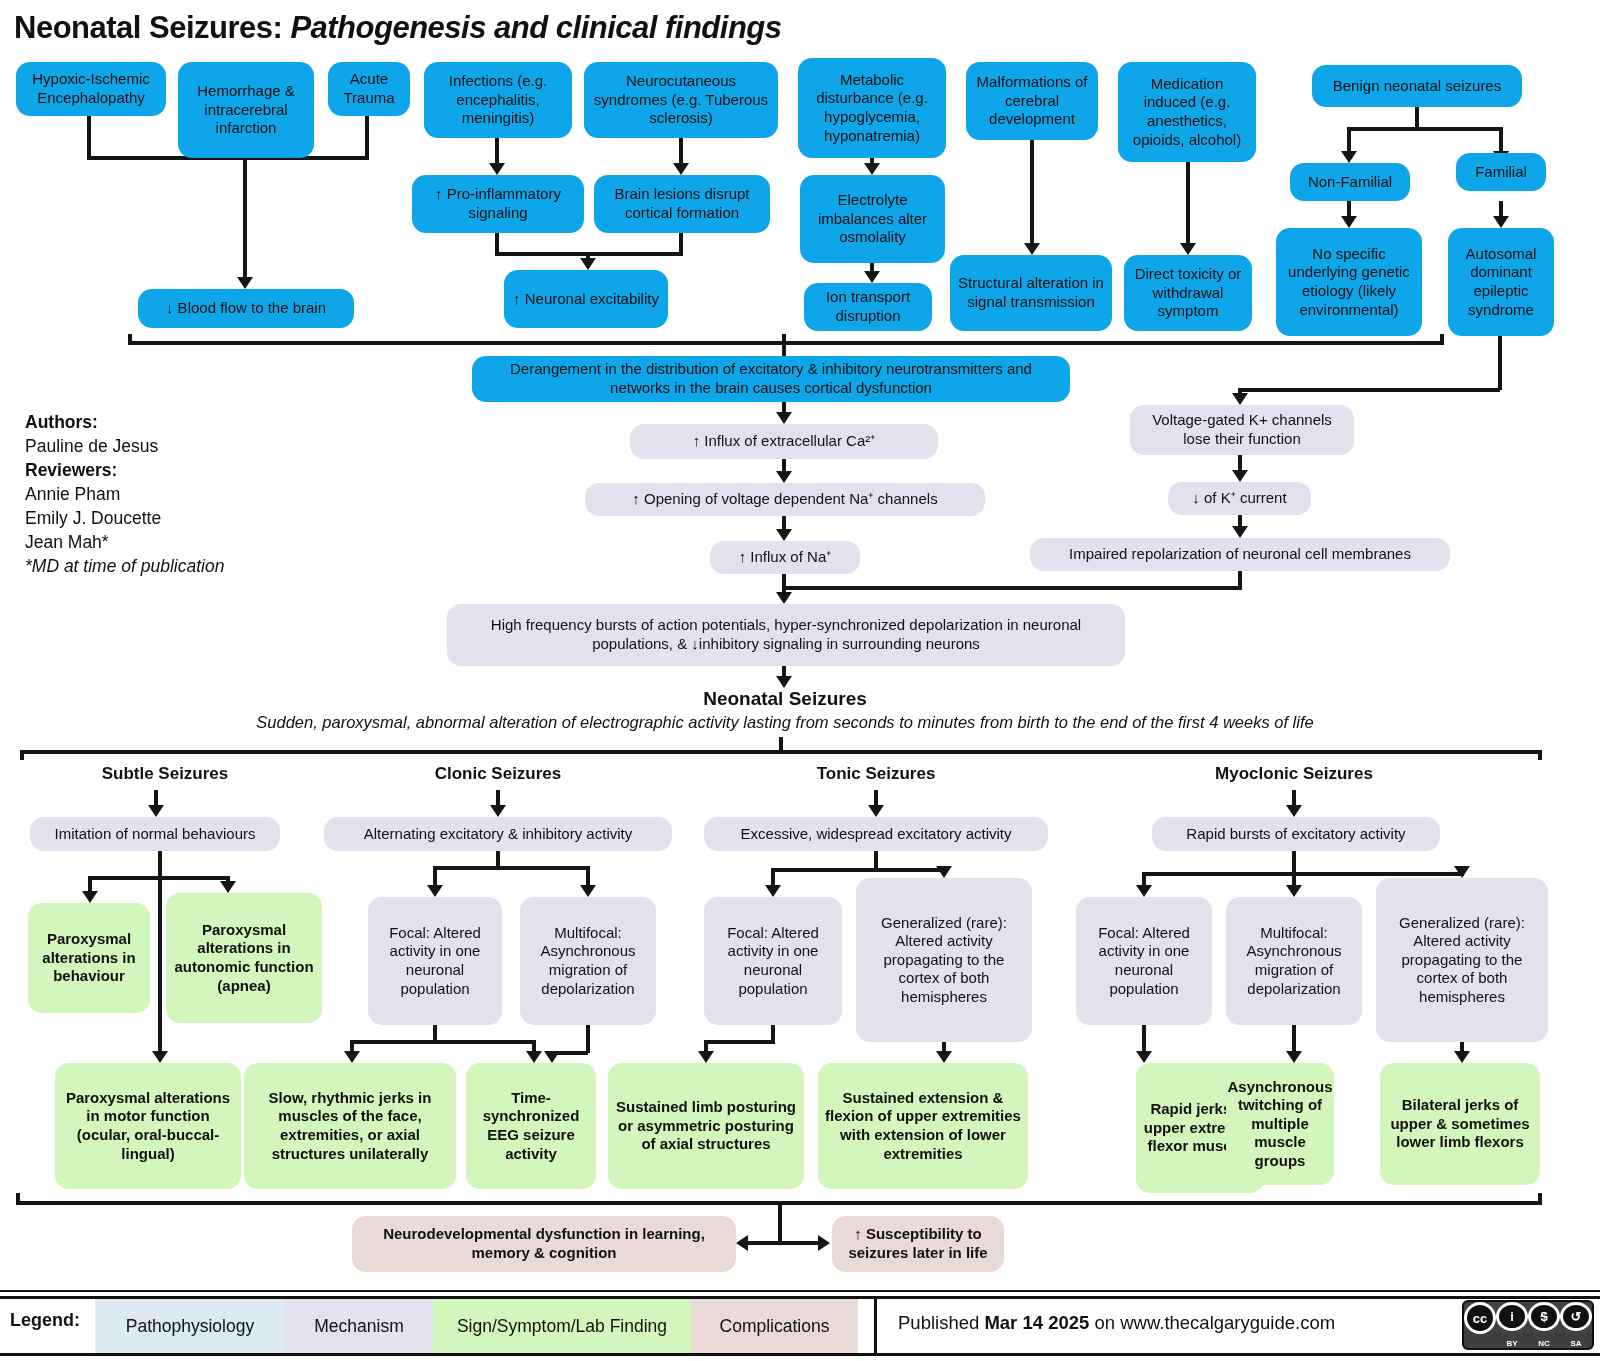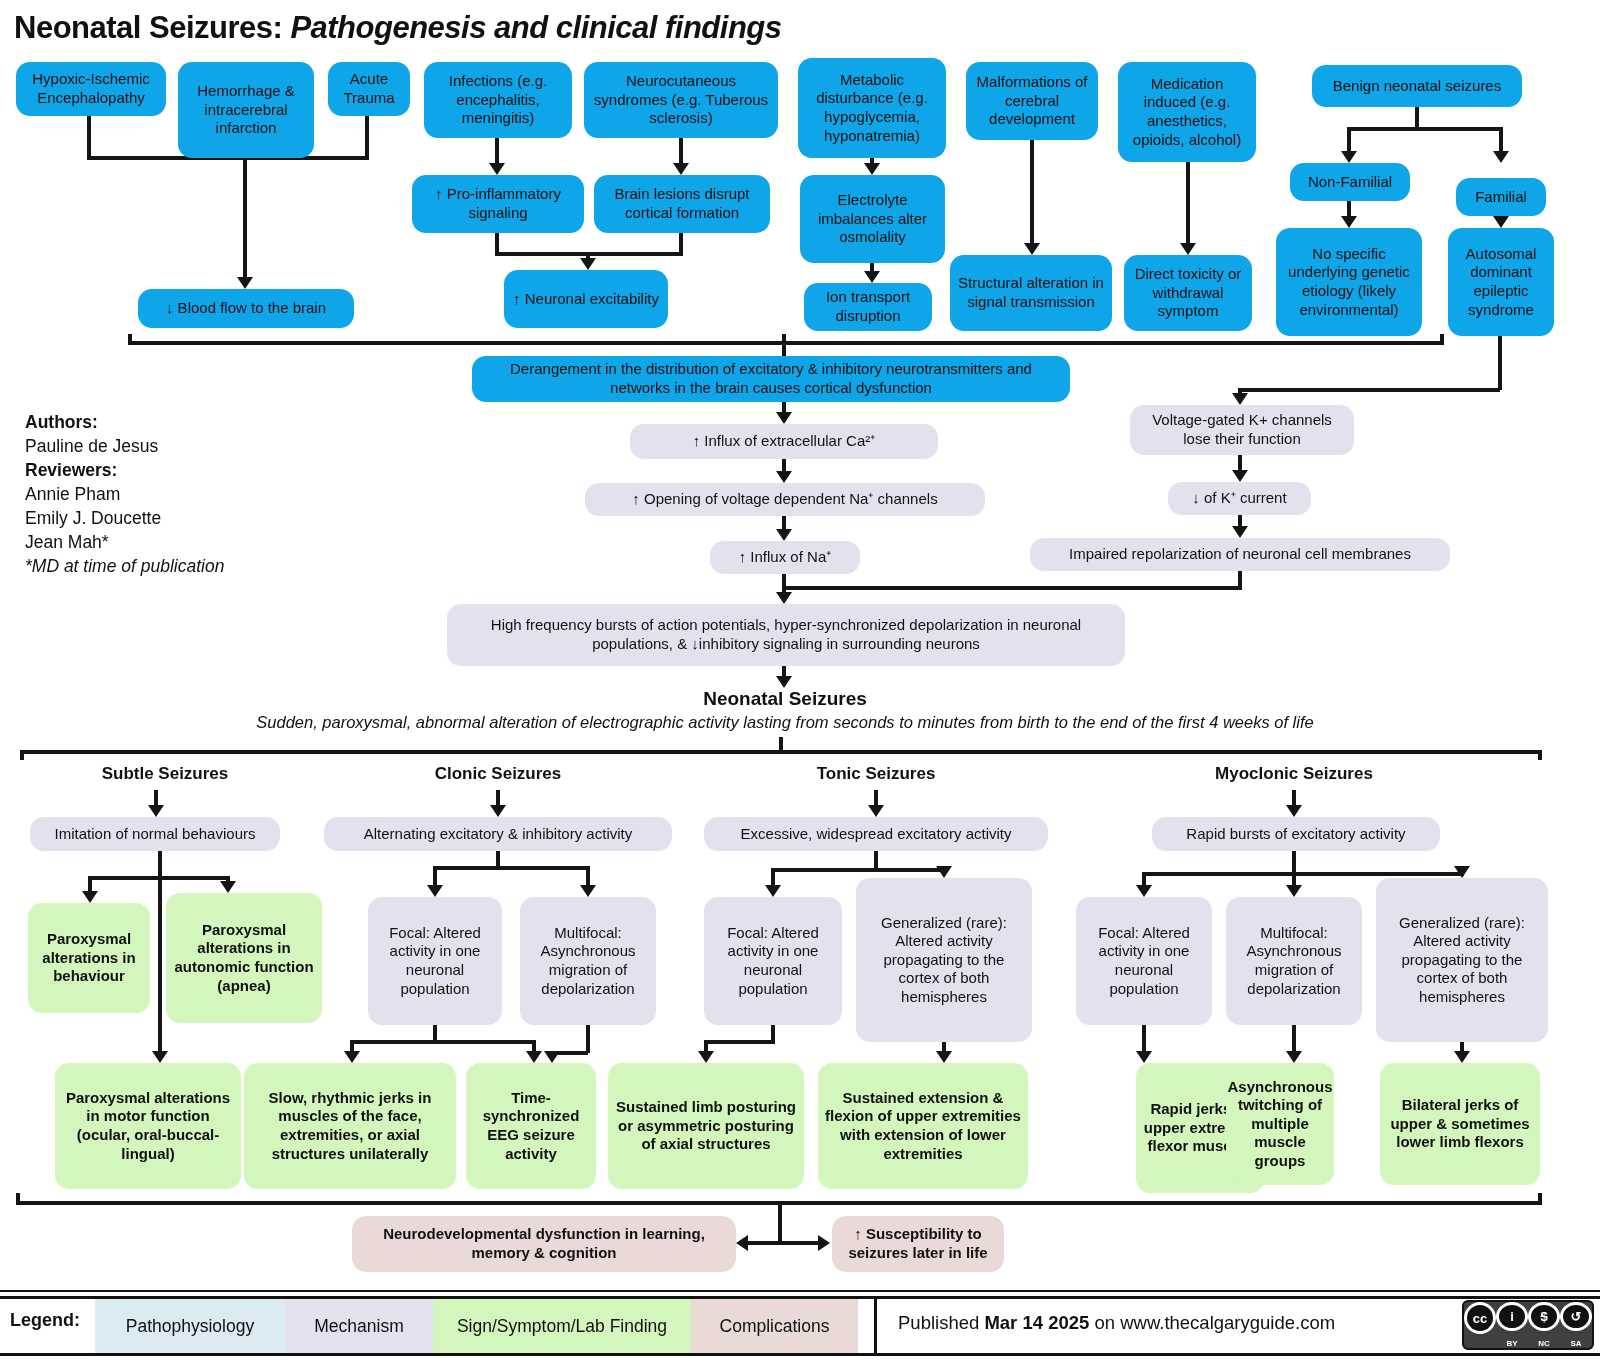--- a/index.html
+++ b/index.html
@@ -203,21 +203,21 @@
   <div class="bx blue" style="left:584px;top:62px;width:194px;height:76px">Neurocutaneous syndromes (e.g. Tuberous sclerosis)</div>
   <div class="bx blue" style="left:798px;top:58px;width:148px;height:100px">Metabolic disturbance (e.g. hypoglycemia, hyponatremia)</div>
   <div class="bx blue" style="left:966px;top:62px;width:132px;height:78px">Malformations of cerebral development</div>
   <div class="bx blue" style="left:1118px;top:62px;width:138px;height:100px">Medication induced (e.g. anesthetics, opioids, alcohol)</div>
   <div class="bx blue" style="left:1312px;top:65px;width:210px;height:42px">Benign neonatal seizures</div>
 
   <div class="bx blue" style="left:412px;top:175px;width:172px;height:58px">↑ Pro-inflammatory signaling</div>
   <div class="bx blue" style="left:594px;top:175px;width:176px;height:58px">Brain lesions disrupt cortical formation</div>
   <div class="bx blue" style="left:800px;top:175px;width:145px;height:88px">Electrolyte imbalances alter osmolality</div>
   <div class="bx blue" style="left:1290px;top:163px;width:120px;height:38px">Non-Familial</div>
-  <div class="bx blue" style="left:1456px;top:178px;width:90px;height:38px">Familial</div>
+  <div class="bx blue" style="left:1456px;top:153px;width:90px;height:38px">Familial</div>
 
   <div class="bx blue" style="left:138px;top:289px;width:216px;height:39px">↓ Blood flow to the brain</div>
   <div class="bx blue" style="left:504px;top:270px;width:164px;height:58px">↑ Neuronal excitability</div>
   <div class="bx blue" style="left:804px;top:283px;width:128px;height:48px">Ion transport disruption</div>
   <div class="bx blue" style="left:950px;top:255px;width:162px;height:76px">Structural alteration in signal transmission</div>
   <div class="bx blue" style="left:1124px;top:255px;width:128px;height:76px">Direct toxicity or withdrawal symptom</div>
   <div class="bx blue" style="left:1276px;top:228px;width:146px;height:108px">No specific underlying genetic etiology (likely environmental)</div>
   <div class="bx blue" style="left:1448px;top:228px;width:106px;height:108px">Autosomal dominant epileptic syndrome</div>
 
   <div class="bx blue" style="left:472px;top:356px;width:598px;height:46px">Derangement in the distribution of excitatory &amp; inhibitory neurotransmitters and networks in the brain causes cortical dysfunction</div>

